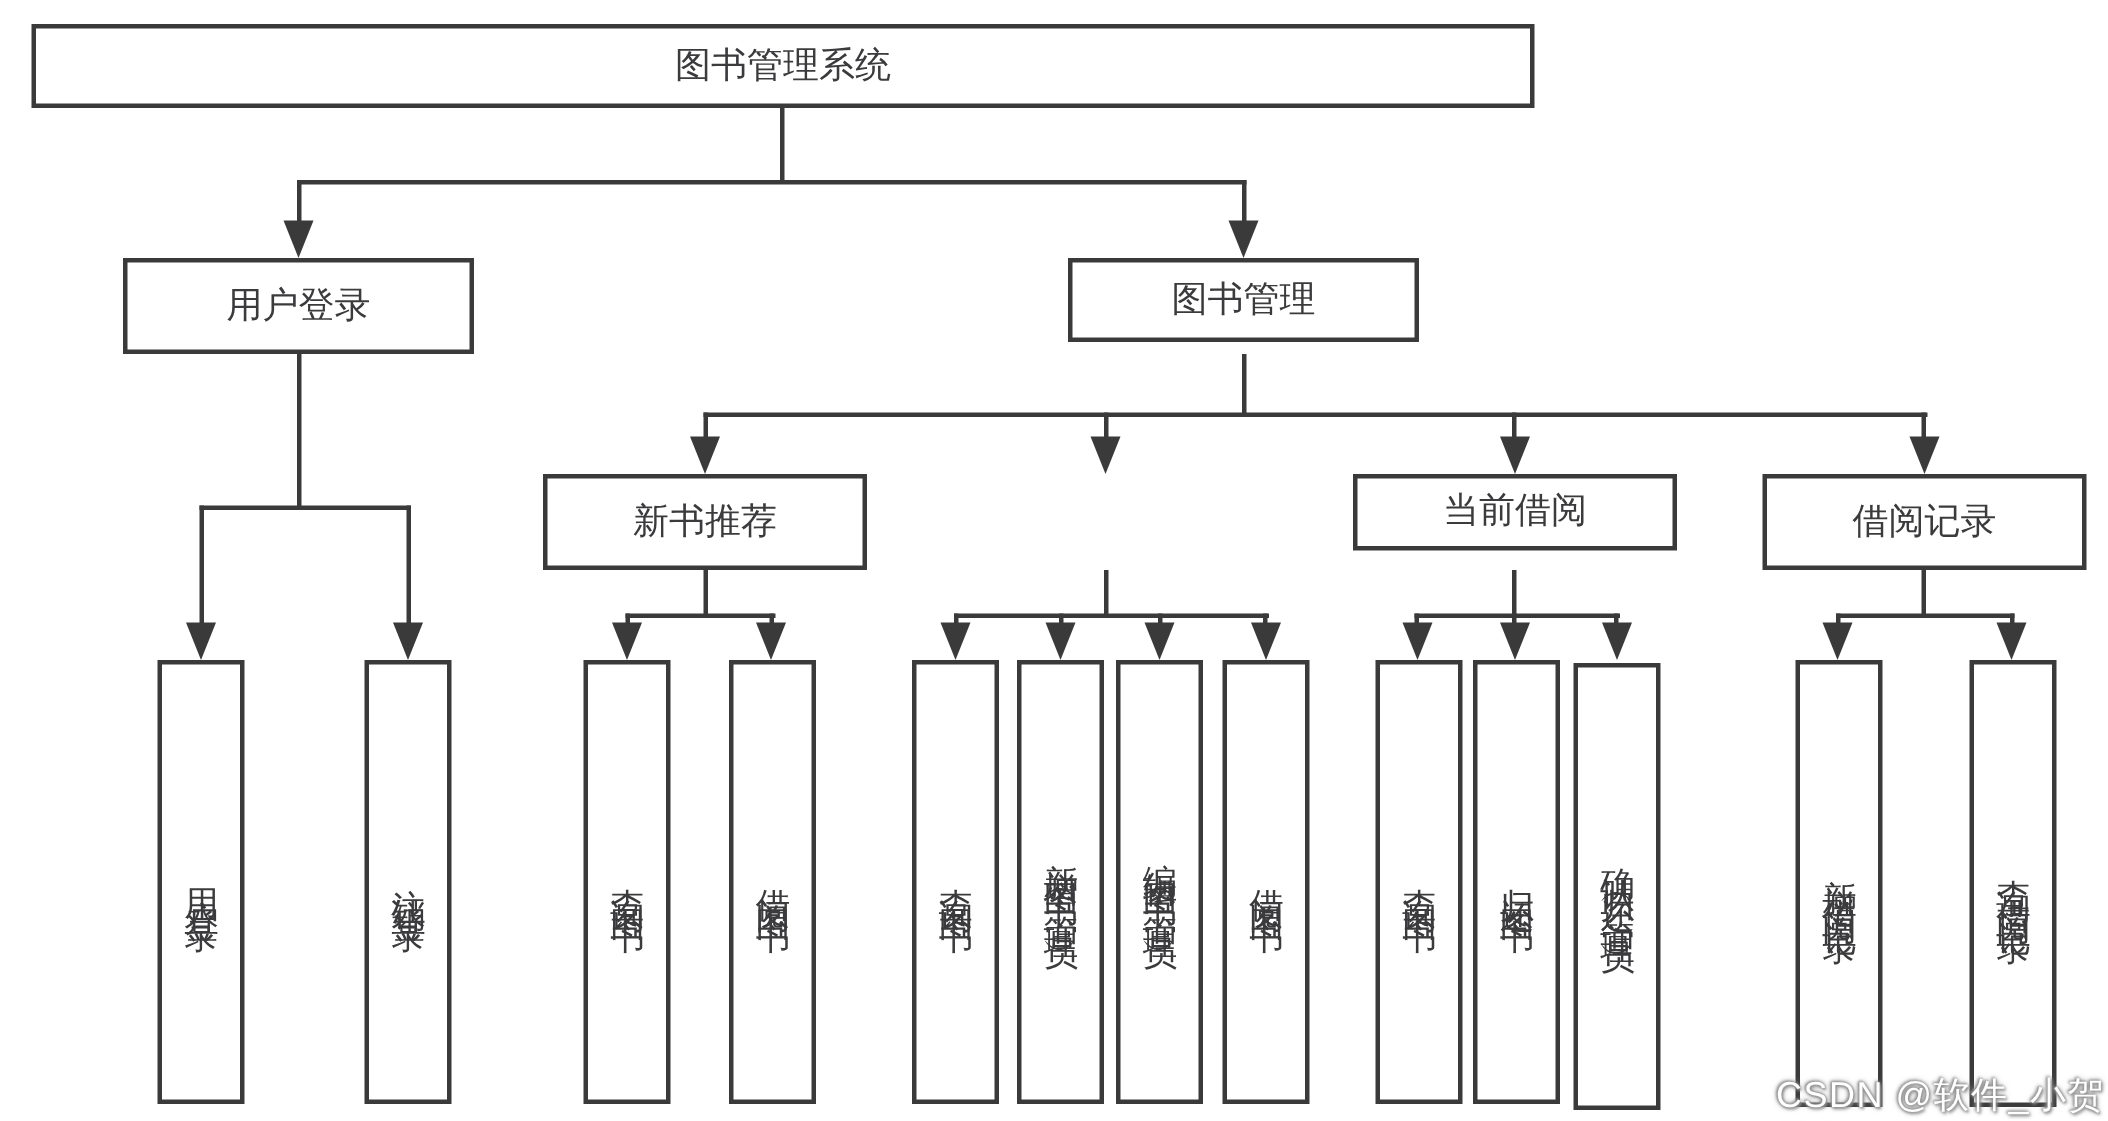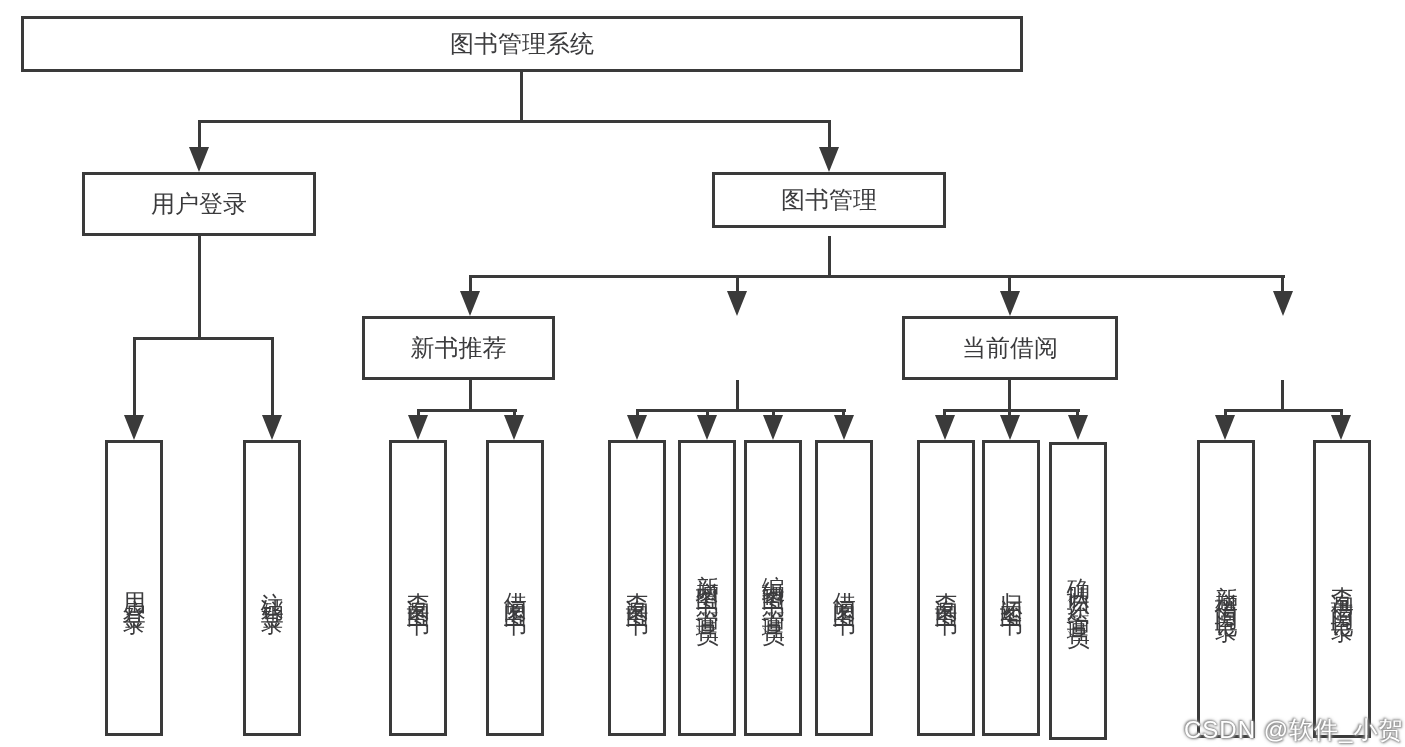--- a/index.html
+++ b/index.html
@@ -73,25 +73,28 @@
   <div class="h" style="left:469px;top:272px;width:816px;"></div>
   <div class="v" style="left:469px;top:272px;height:18px;"></div>
   <div class="arrow" style="left:460px;top:288px;"></div>
   <div class="v" style="left:736px;top:272px;height:18px;"></div>
   <div class="arrow" style="left:727px;top:288px;"></div>
   <div class="v" style="left:1008px;top:272px;height:18px;"></div>
   <div class="arrow" style="left:1000px;top:288px;"></div>
   <div class="v" style="left:1281px;top:272px;height:18px;"></div>
   <div class="arrow" style="left:1273px;top:288px;"></div>
 
-  <div class="box" style="left:362px;top:313px;width:193px;height:64px;">
+  <div class="box" style="left:362px;top:313px;width:216px;height:64px;">
     <span>新书推荐</span>
   </div>
-  <div class="box" style="left:902px;top:313px;width:216px;height:64px;text-align:center;">
+  <div class="box" style="left:902px;top:313px;width:216px;height:51px;text-align:center;">
     <span>当前借阅</span>
+  </div>
+  <div class="box" style="left:1175px;top:313px;width:216px;height:64px;">
+    <span>借阅记录</span>
   </div>
 
   <div class="v" style="left:469px;top:377px;height:32px;"></div>
   <div class="h" style="left:417px;top:406px;width:100px;"></div>
   <div class="v" style="left:417px;top:406px;height:10px;"></div>
   <div class="arrow" style="left:408px;top:412px;"></div>
   <div class="v" style="left:513px;top:406px;height:10px;"></div>
   <div class="arrow" style="left:504px;top:412px;"></div>
 
   <div class="v" style="left:736px;top:377px;height:32px;"></div>

